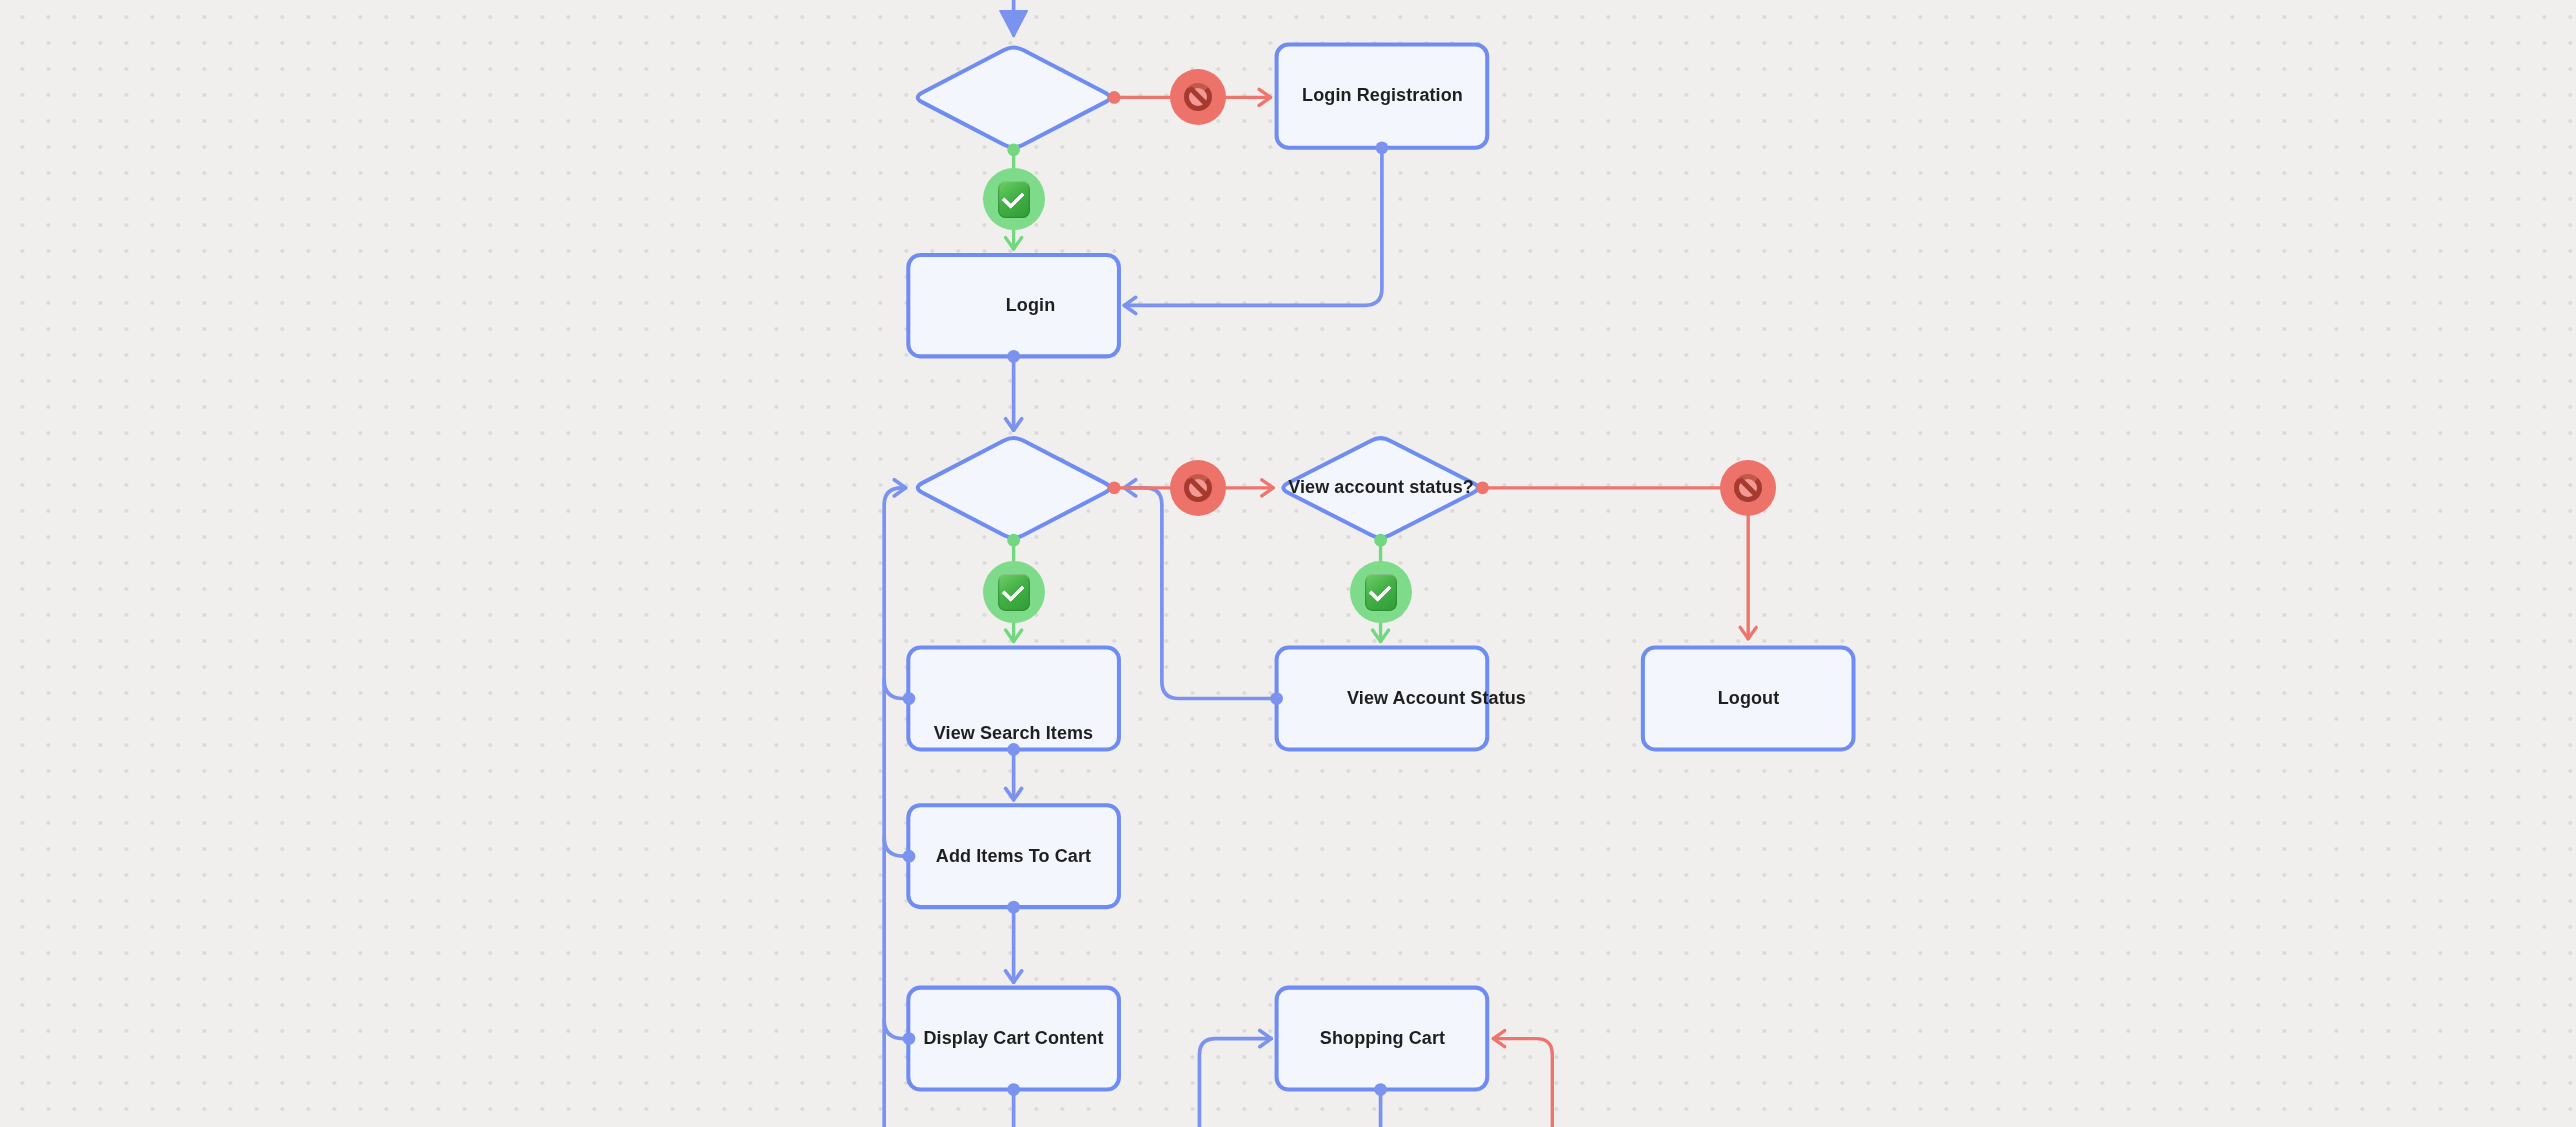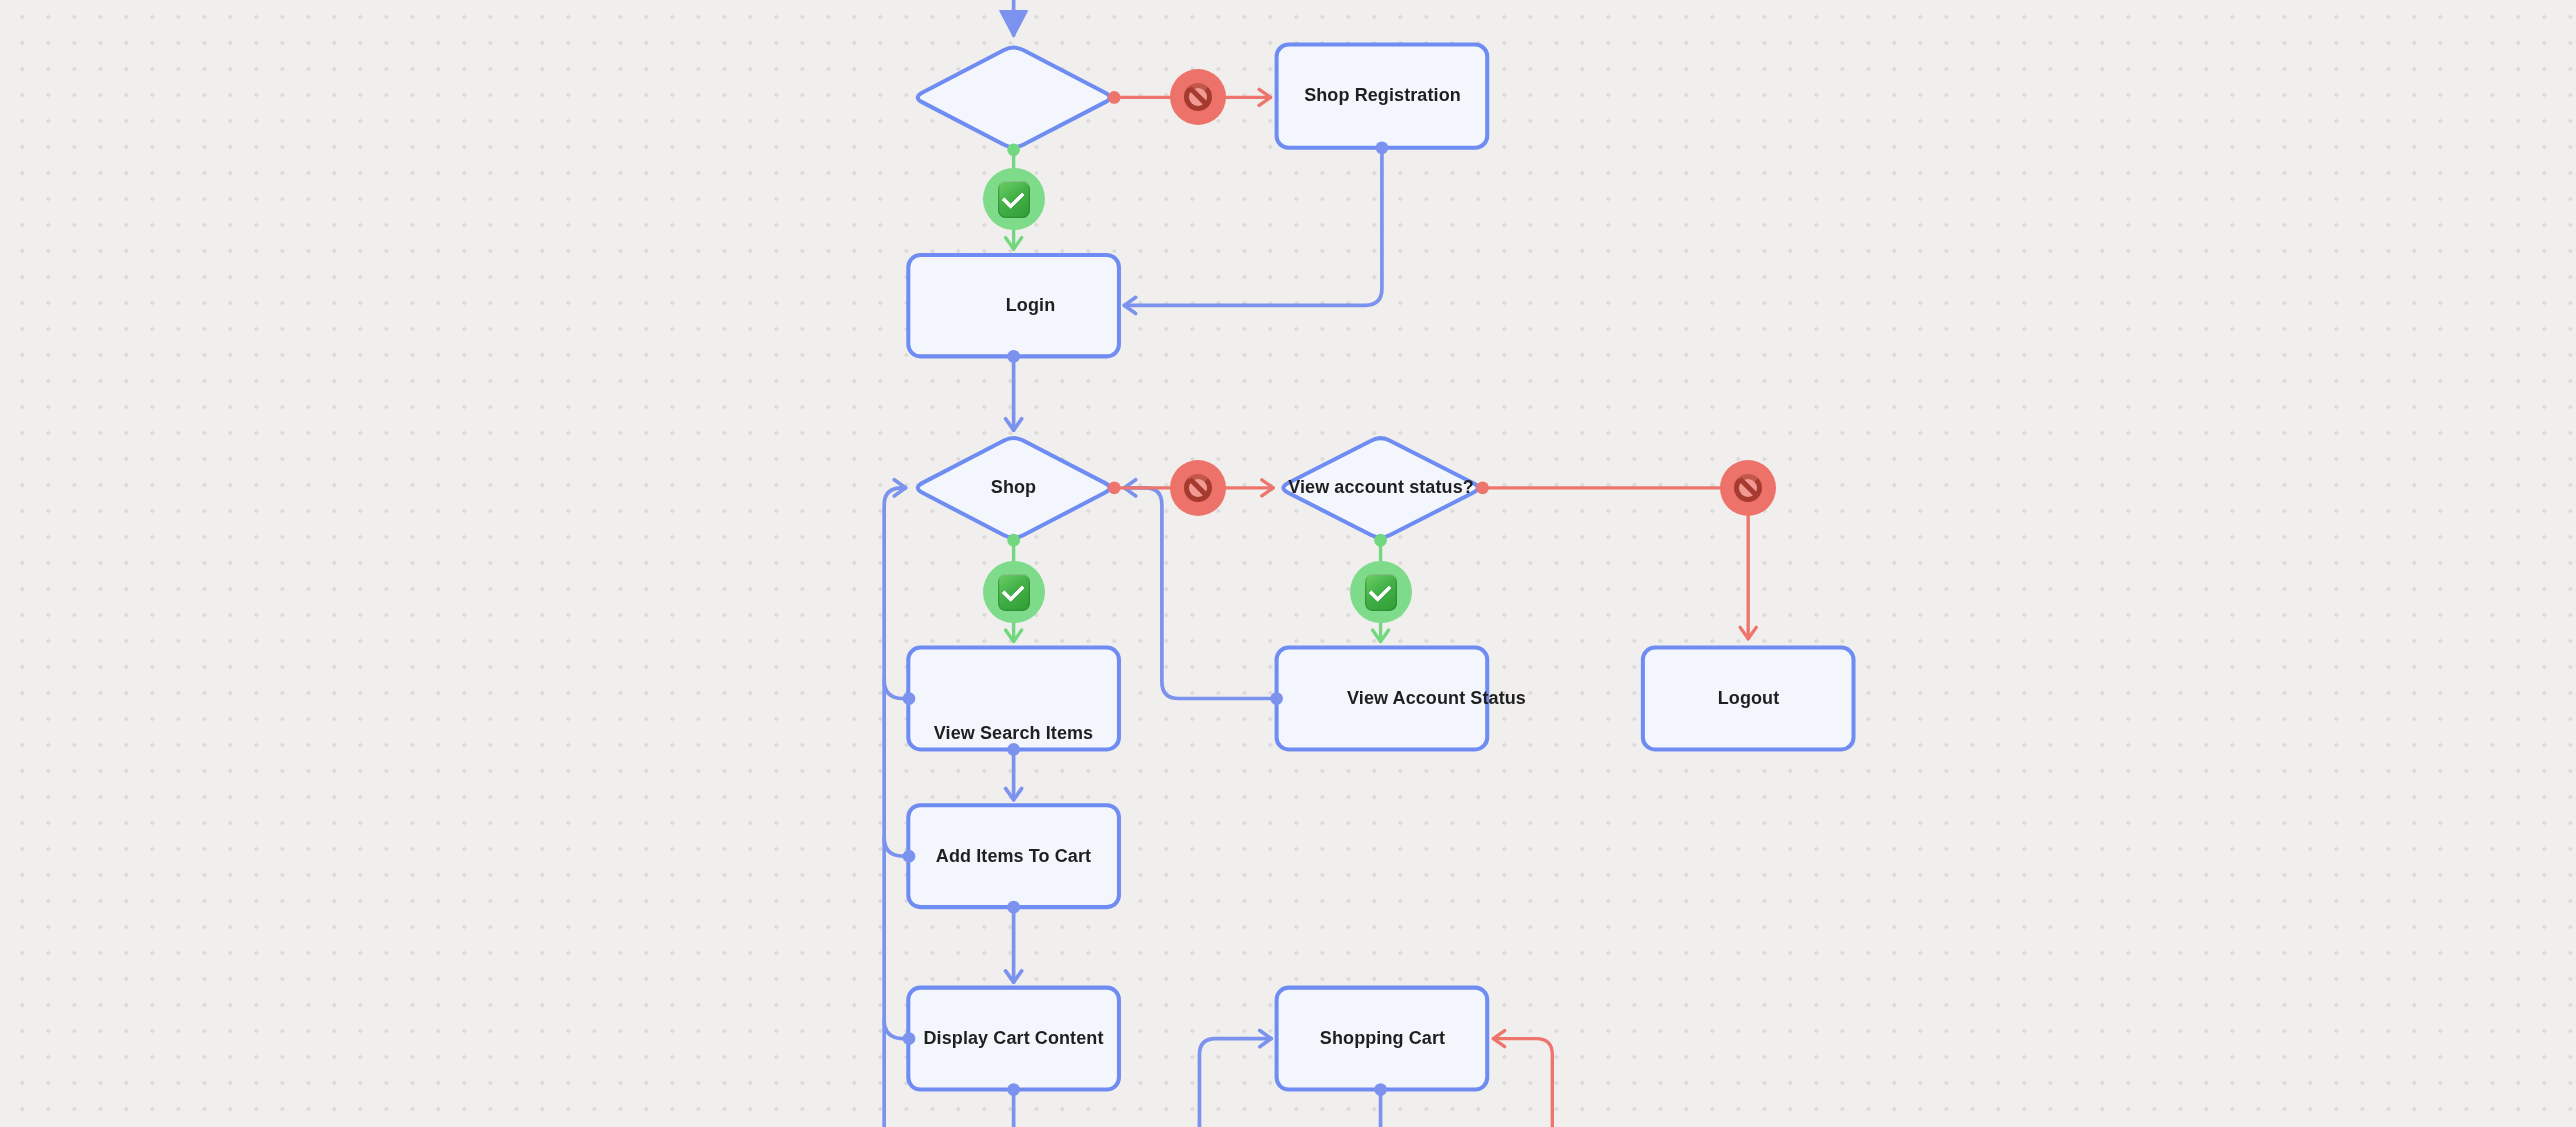--- a/index.html
+++ b/index.html
@@ -169,27 +169,24 @@
         <circle cx="1355" cy="1548" r="9.5"></circle>
         <circle cx="1511" cy="1117" r="9.5"></circle>
         <circle cx="1511" cy="1352" r="9.5"></circle>
         <circle cx="1511" cy="1624" r="9.5"></circle>
         <circle cx="2058" cy="1624" r="9.5"></circle>
       </g>
     </g>
   </svg>
 
   <div class="node" style="left:1277px;top:44px;width:211px;height:103px;">
-    <span>Shop Registration</span>
+    <span>Login Registration</span>
   </div>
   <div class="node" style="left:908px;top:255px;width:211px;height:101px;margin-left:17px;">
     <span>Login</span>
-  </div>
-  <div class="node" style="left:913px;top:435px;width:201px;height:105px;">
-    <span>Shop</span>
   </div>
   <div class="node" style="left:1279px;top:435px;width:204px;height:105px;">
     <span>View account status?</span>
   </div>
   <div class="node" style="left:908px;top:647px;width:211px;height:102px;margin-top:35px;">
     <span>View Search Items</span>
   </div>
   <div class="node" style="left:1331px;top:647px;width:211px;height:102px;">
     <span>View Account Status</span>
   </div>

